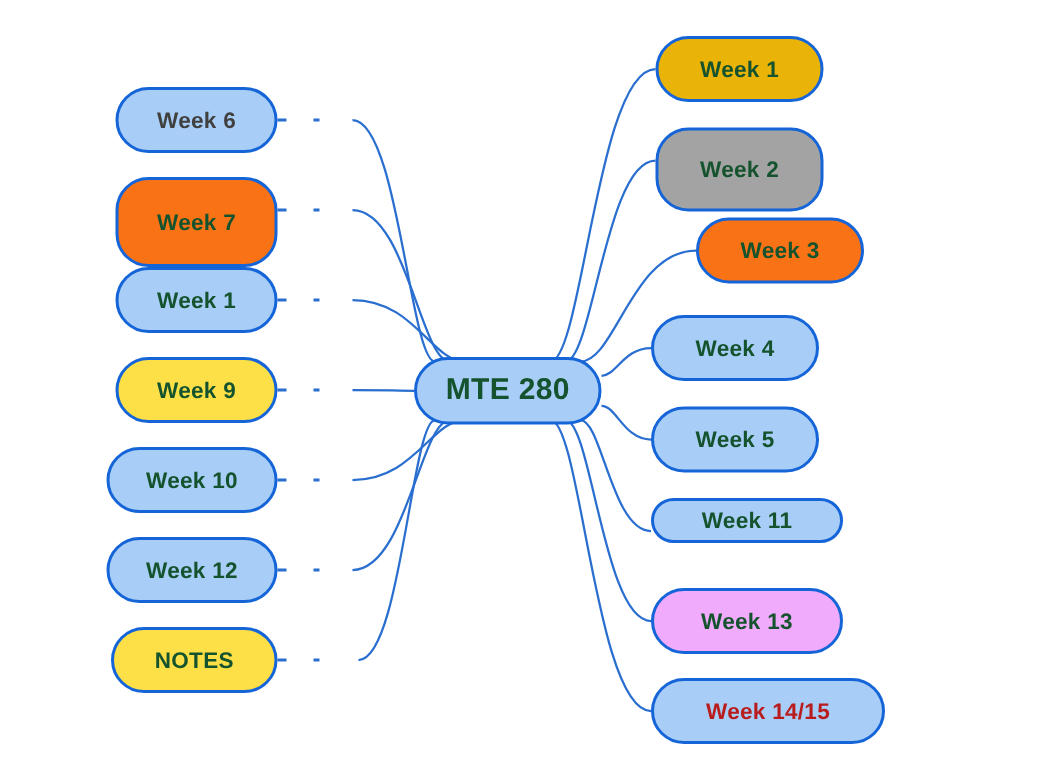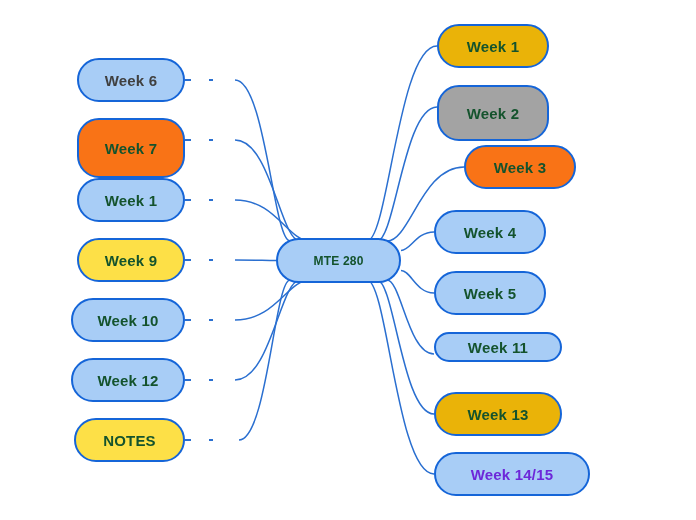--- a/index.html
+++ b/index.html
@@ -37,21 +37,21 @@
     border: 2.5px solid #1565d8;
     border-radius: 22px;
     color: #14532d;
     font-weight: bold;
     font-size: 15px;
     letter-spacing: 0.2px;
     white-space: nowrap;
     z-index: 3;
   }
   .node.center {
-    font-size: 12px;
+    font-size: 20px;
     border-radius: 24px;
   }
   .node-label {
     pointer-events: none;
   }
   .stub {
     position: absolute;
     height: 1.6px;
     background: #2a6fd0;
     z-index: 2;
@@ -128,20 +128,20 @@
       </div>
       <div class="node" style="left: 434px; top: 210px; width: 112px; height: 44px; background: rgb(168, 205, 246); border-color: rgb(21, 101, 216); color: rgb(20, 83, 45); align-items: center;">
         <span class="node-label">Week 4</span>
       </div>
       <div class="node" style="left: 434px; top: 271px; width: 112px; height: 44px; background: rgb(168, 205, 246); border-color: rgb(21, 101, 216); color: rgb(20, 83, 45);">
         <span class="node-label">Week 5</span>
       </div>
       <div class="node" style="left: 434px; top: 332px; width: 128px; height: 30px; background: rgb(168, 205, 246); border-color: rgb(21, 101, 216); color: rgb(20, 83, 45);">
         <span class="node-label">Week 11</span>
       </div>
-      <div class="node" style="left: 434px; top: 392px; width: 128px; height: 44px; background: #eab308; border-color: rgb(21, 101, 216); color: rgb(20, 83, 45);">
+      <div class="node" style="left: 434px; top: 392px; width: 128px; height: 44px; background: #f0abfc; border-color: rgb(21, 101, 216); color: rgb(20, 83, 45);">
         <span class="node-label">Week 13</span>
       </div>
-      <div class="node" style="left: 434px; top: 452px; width: 156px; height: 44px; background: rgb(168, 205, 246); border-color: rgb(21, 101, 216); color: #6d28d9;">
+      <div class="node" style="left: 434px; top: 452px; width: 156px; height: 44px; background: rgb(168, 205, 246); border-color: rgb(21, 101, 216); color: #b91c1c;">
         <span class="node-label">Week 14/15</span>
       </div>
     </div>
 </div>
 
 </body></html>

